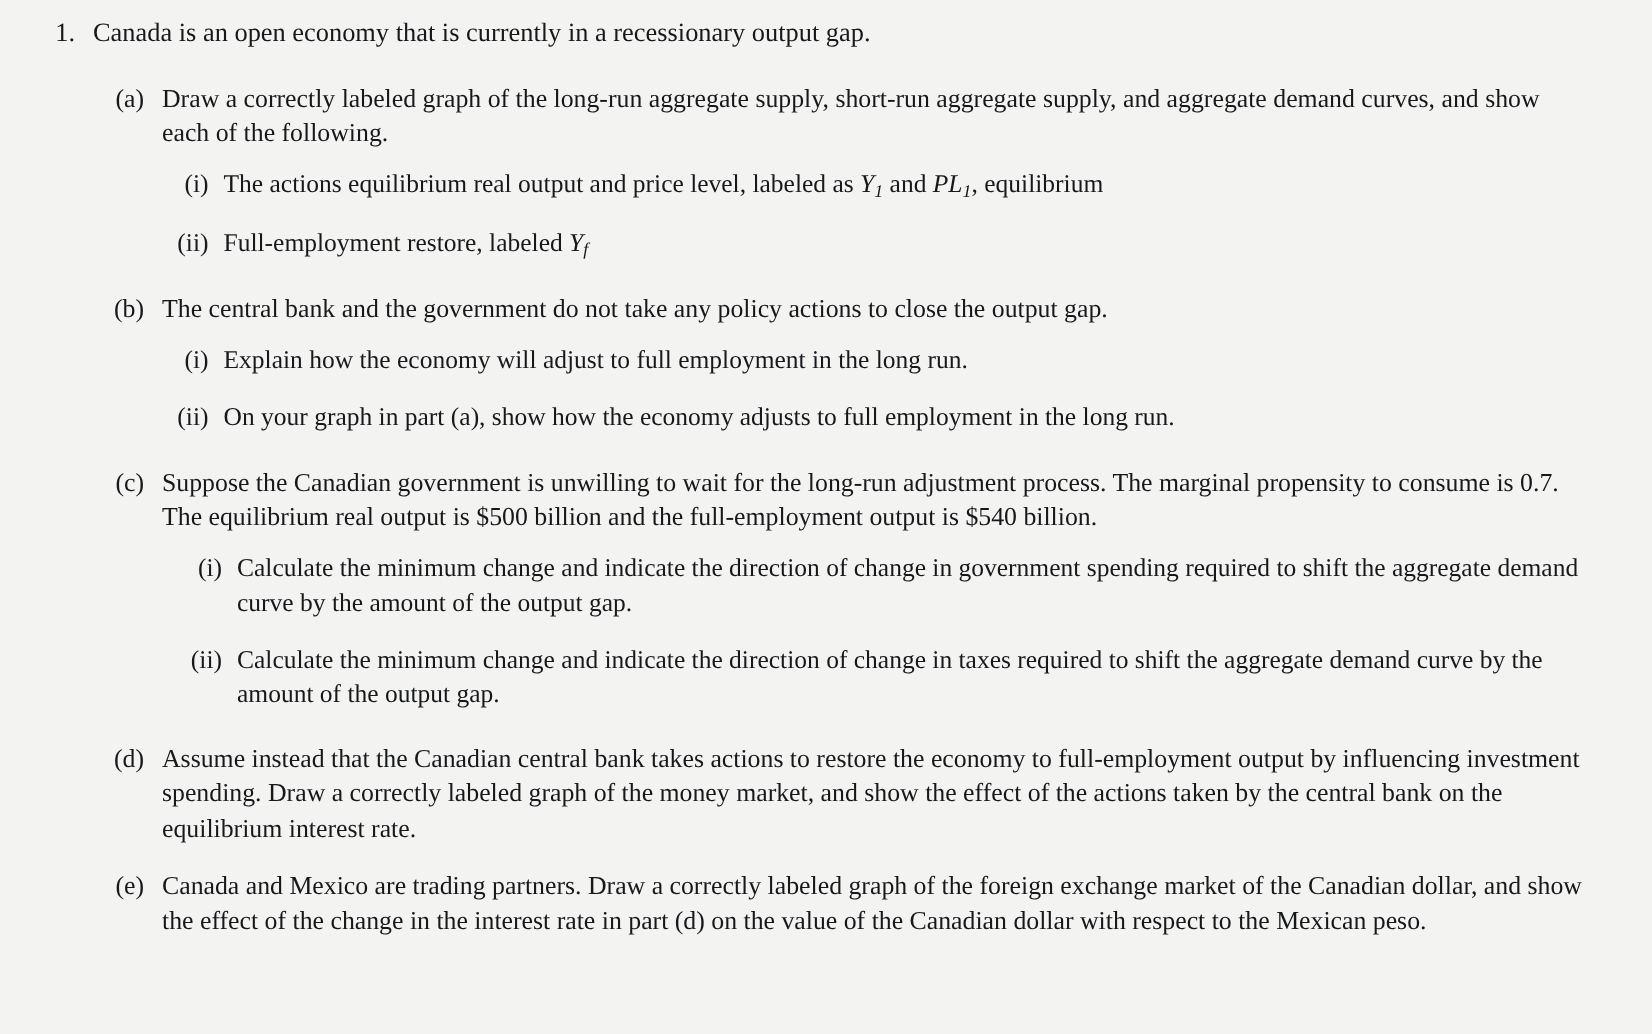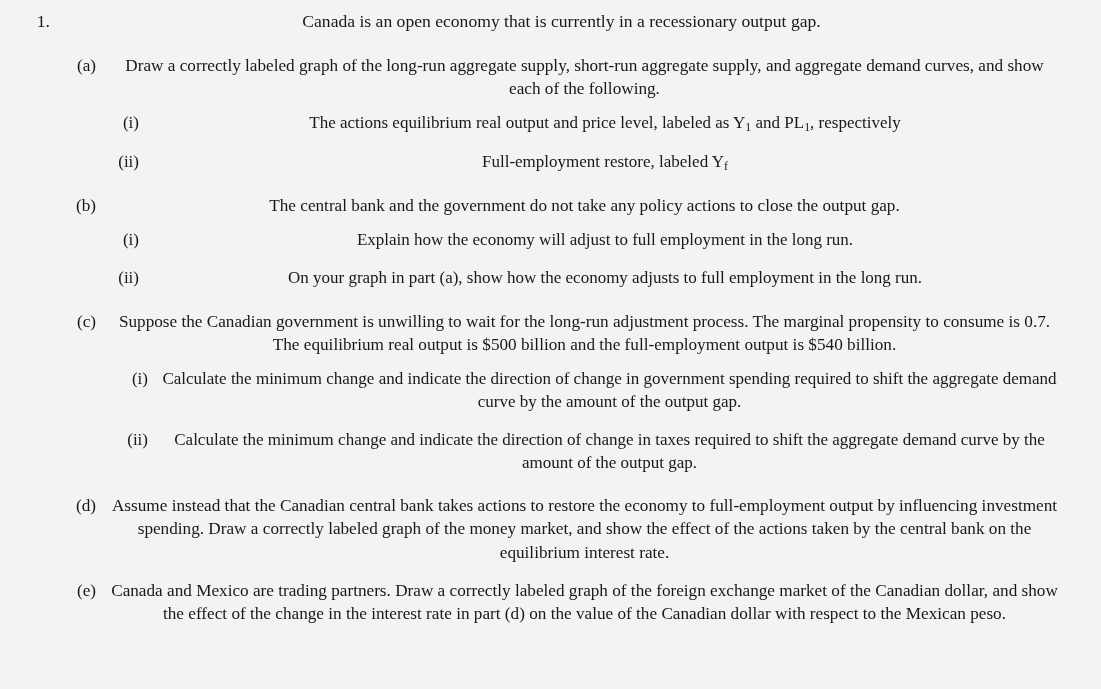--- a/index.html
+++ b/index.html
@@ -30,21 +30,21 @@
     display: flex;
     align-items: flex-start;
   }
   .marker {
     flex: 0 0 auto;
     text-align: right;
     white-space: nowrap;
   }
   .body {
     flex: 1 1 auto;
-    text-align: center;
+    text-align: left;
   }
 
   
   .lvl1 {
     margin-left: 36px;
     font-size: 17.6px;
     line-height: 1.36;
   }
   .lvl1 > .marker {
     width: 14px;
@@ -83,21 +83,21 @@
     width: 26px;
     margin-right: 10px;
   }
 
   
   .gap-lg { height: 20px; }
   .gap-md { height: 15px; }
   .gap-sm { height: 12px; }
 
   
-  .var { white-space: nowrap; }
+  .var { white-space: nowrap; font-style: italic; }
   .sub {
     font-size: 0.70em;
     vertical-align: -0.28em;
     letter-spacing: 0;
   }
 </style>
 </head>
 <body>
 
 <div class="page">
@@ -111,21 +111,21 @@
 
   <div class="item lvl2">
     <span class="marker">(a)</span>
     <span class="body">Draw a correctly labeled graph of the long-run aggregate supply, short-run aggregate supply, and aggregate demand curves, and show each of the following.</span>
   </div>
 
   <div class="gap-sm"></div>
 
   <div class="item lvl3">
     <span class="marker">(i)</span>
-    <span class="body"><span>The actions equilibrium real output and price level, labeled as </span><span class="var"><span>Y</span><span class="sub">1</span></span><span> and </span><span class="var"><span>PL</span><span class="sub">1</span></span><span>, respectively</span></span>
+    <span class="body"><span>The actions equilibrium real output and price level, labeled as </span><span class="var"><span>Y</span><span class="sub">1</span></span><span> and </span><span class="var"><span>PL</span><span class="sub">1</span></span><span>, equilibrium</span></span>
   </div>
 
   <div class="gap-md"></div>
 
   <div class="item lvl3">
     <span class="marker">(ii)</span>
     <span class="body"><span>Full-employment restore, labeled </span><span class="var"><span>Y</span><span class="sub">f</span></span></span>
   </div>
 
   <div class="gap-lg"></div>

